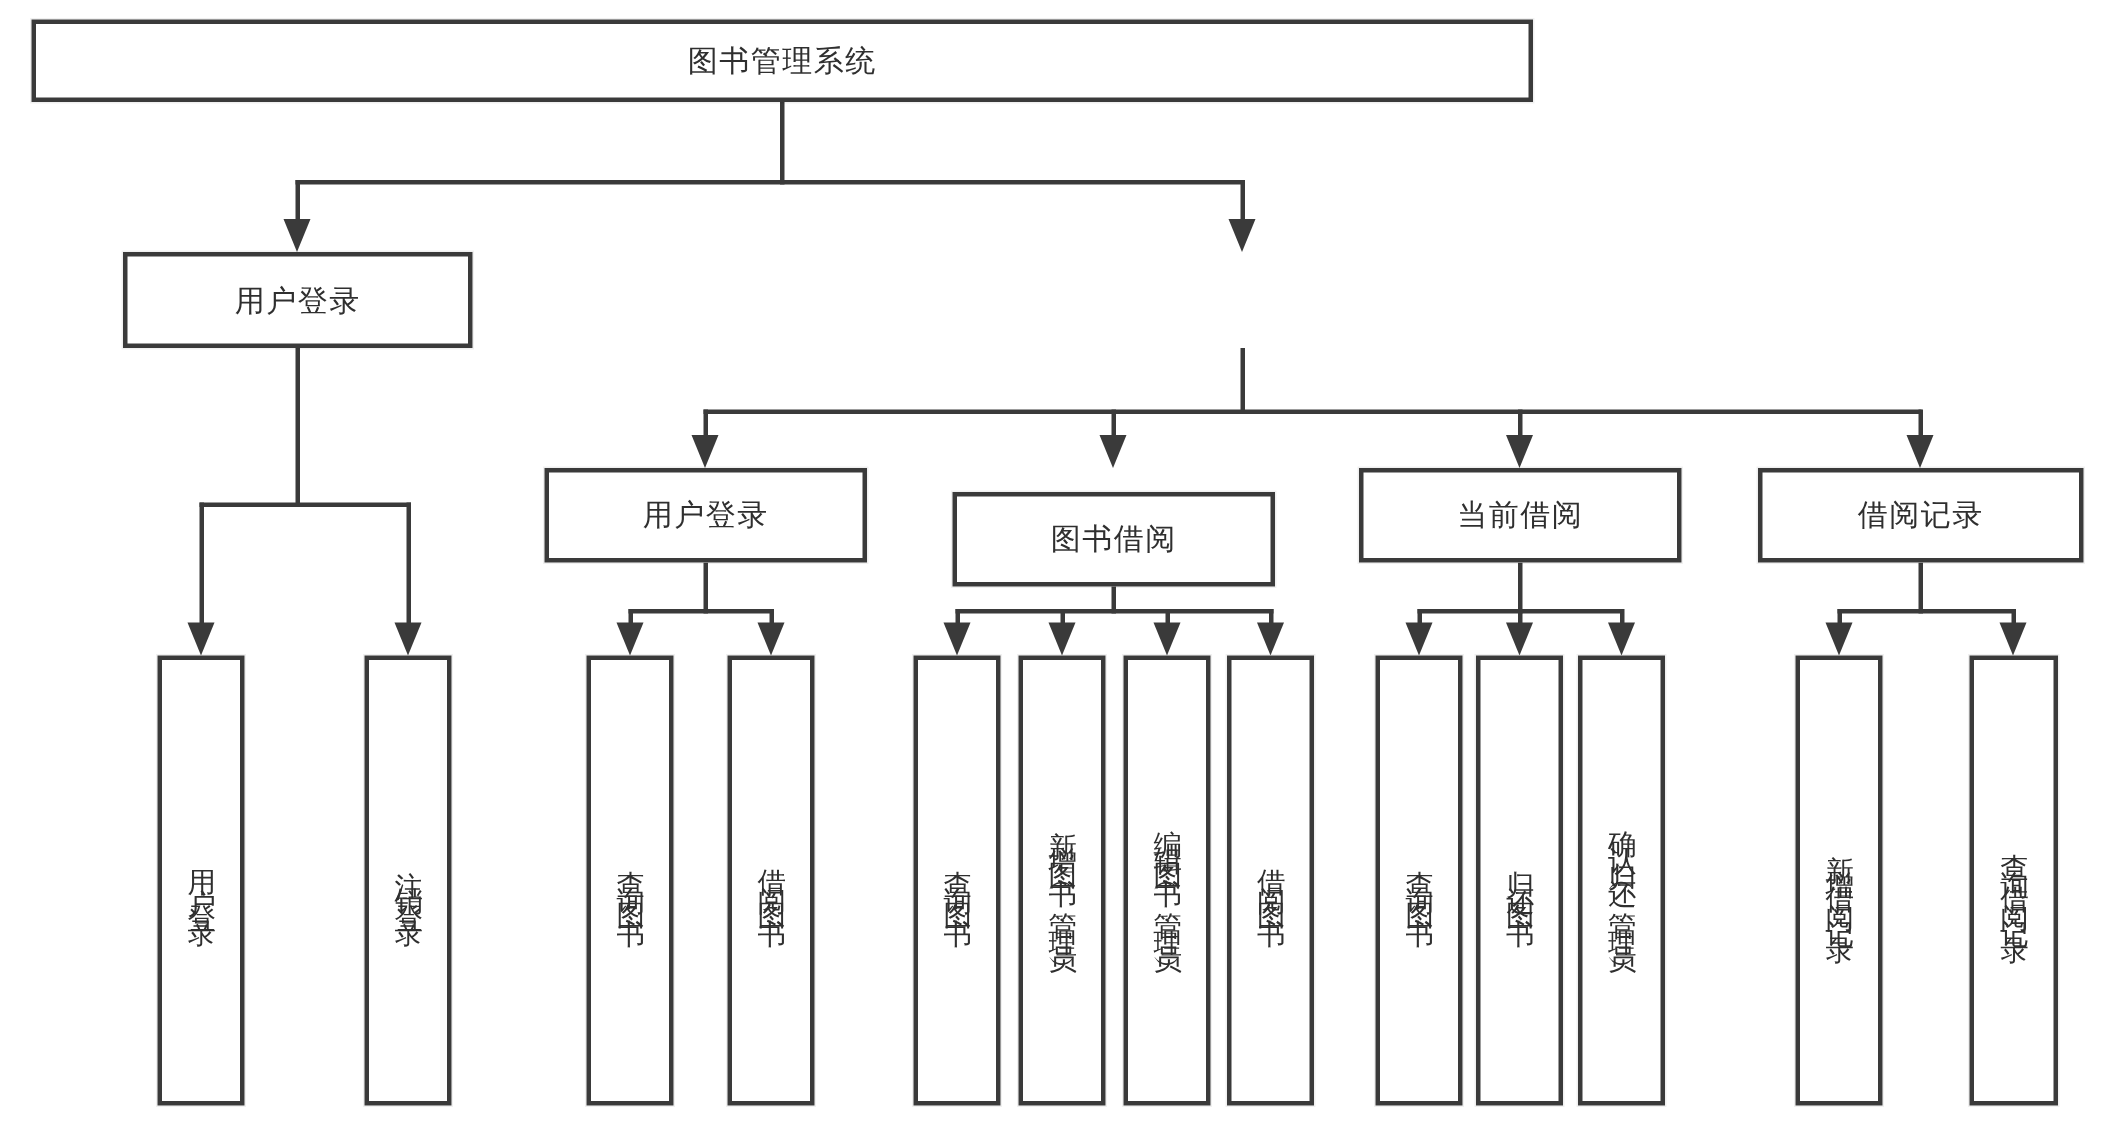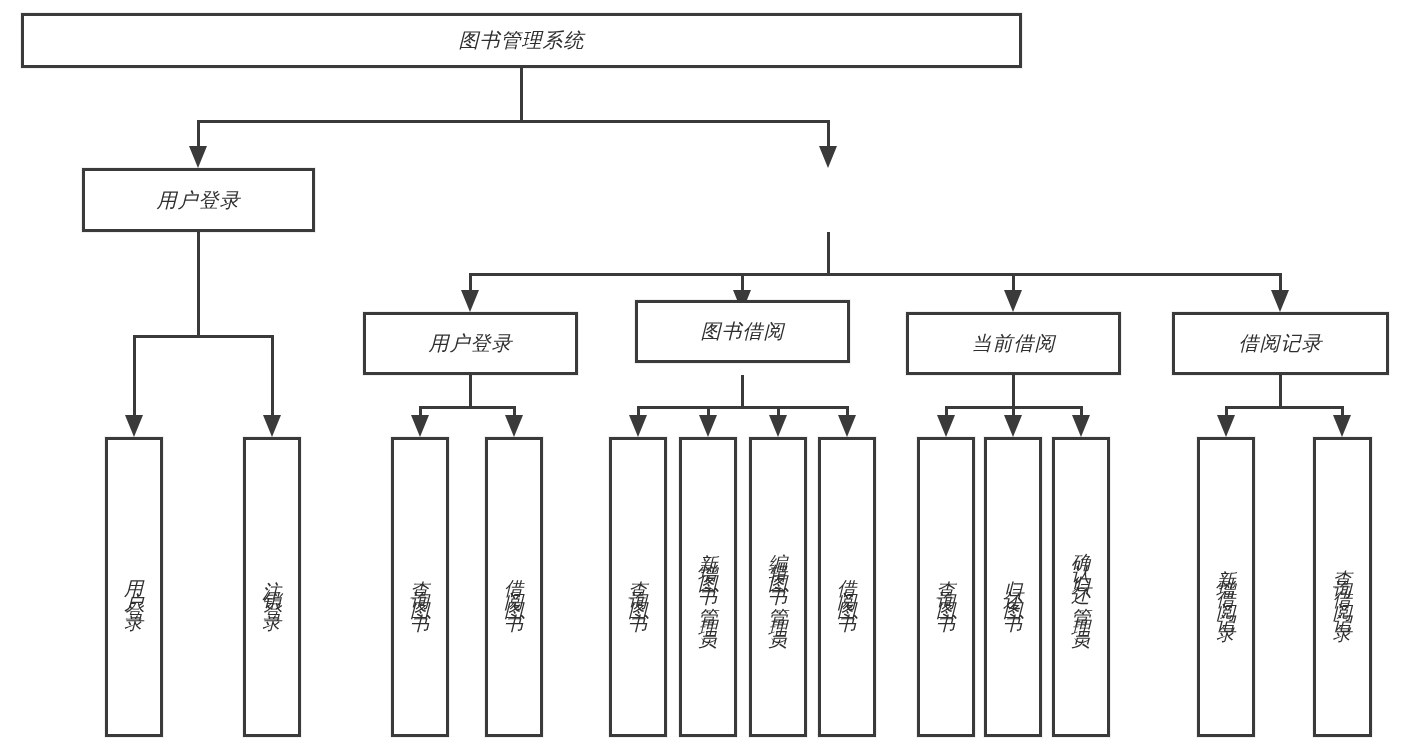--- a/index.html
+++ b/index.html
@@ -4,21 +4,21 @@
 <style>
   * { box-sizing: border-box; }
   html, body { margin: 0; padding: 0; }
   body {
     width: 1405px; height: 747px;
     background: #ffffff;
     font-family: "Liberation Sans", sans-serif;
     position: relative;
     overflow: hidden;
   }
-  .canvas { position: absolute; left: 0; top: 0; width: 1405px; height: 747px; font-style: italic; }
+  .canvas { position: absolute; left: 0; top: 0; width: 1405px; height: 747px; }
 
   .node {
     position: absolute;
     background: #ffffff;
     border: 3px solid #3a3a3a;
     display: flex;
     align-items: center;
     justify-content: center;
     font-size: 20px;
     color: #2f2f2f;
@@ -115,21 +115,21 @@
   <div class="arrow" style="left:1217px; top:415px;"></div>
   <div class="arrow" style="left:1333px; top:415px;"></div>
 
   <div class="node" style="left:21px; top:13px; width:1001px; height:55px;">图书管理系统</div>
 
   <div class="node" style="left:82px; top:168px; width:233px; height:64px;">用户登录</div>
 
 
   <div class="node" style="left:363px; top:312px; width:215px; height:63px;">用户登录</div>
 
-  <div class="node" style="left:635px; top:300px; width:215px; height:63px;">图书借阅</div>
+  <div class="node" style="left:635px; top:328px; width:215px; height:63px;">图书借阅</div>
 
   <div class="node" style="left:906px; top:312px; width:215px; height:63px;">当前借阅</div>
 
   <div class="node" style="left:1172px; top:312px; width:217px; height:63px;">借阅记录</div>
 
   <div class="node leaf" style="left:105px; top:437px; width:58px; height:300px;">用户登录</div>
 
   <div class="node leaf" style="left:243px; top:437px; width:58px; height:300px;">注销登录</div>
 
   <div class="node leaf" style="left:391px; top:437px; width:58px; height:300px;">查询图书</div>

